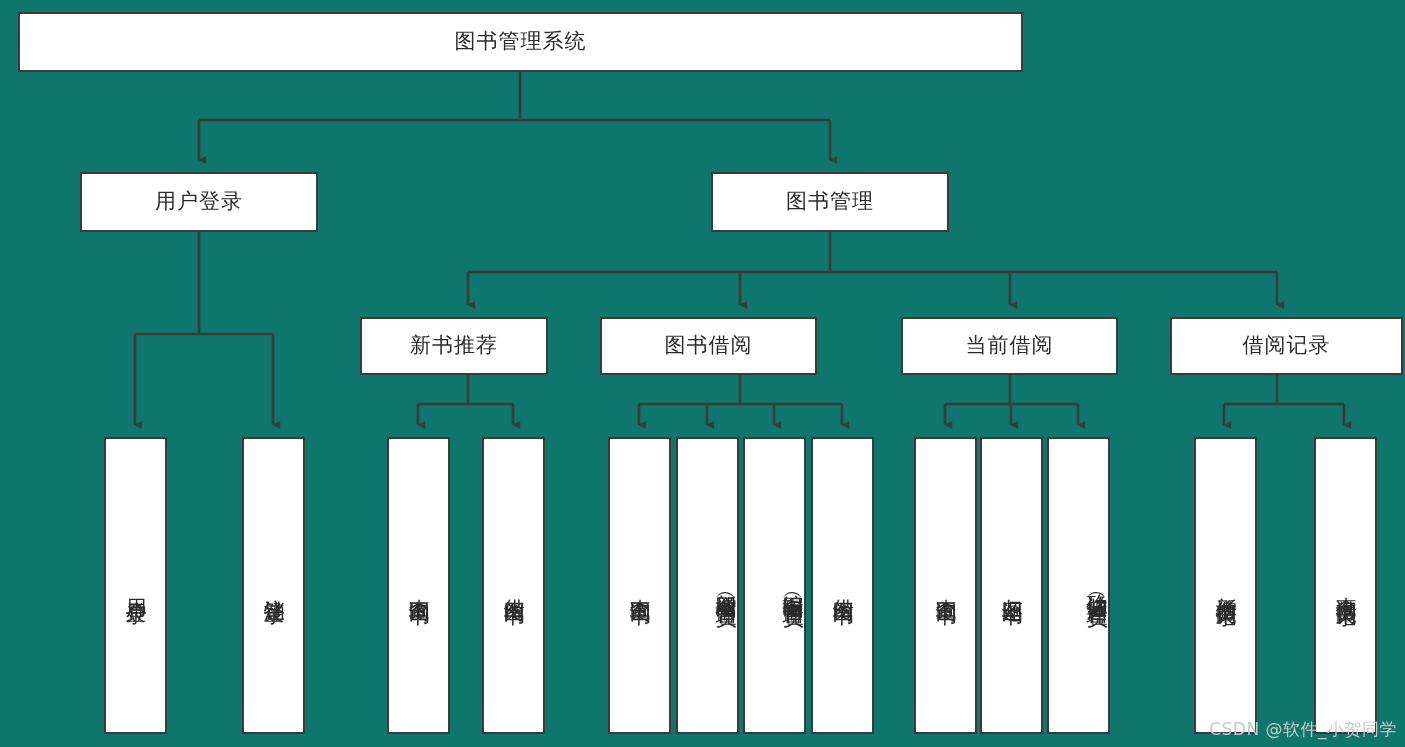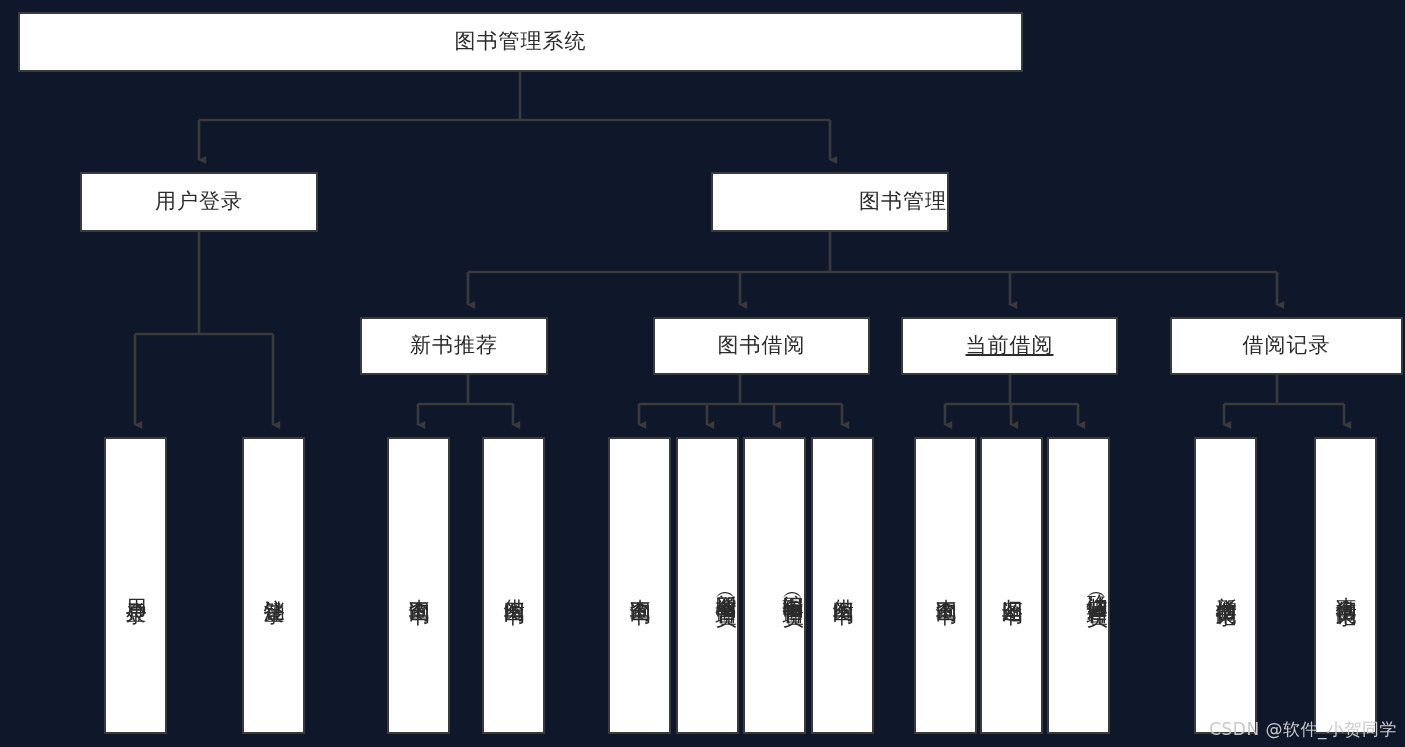--- a/index.html
+++ b/index.html
@@ -7,21 +7,21 @@
     padding: 0;
     background: #ffffff;
   }
   body {
     font-family: "DejaVu Sans", "Liberation Sans", sans-serif;
   }
   #diagram-root {
     position: relative;
     width: 1405px;
     height: 747px;
-    background: #0f172a;
+    background: #0f766e;
     overflow: hidden;
   }
   #edge-layer {
     position: absolute;
     left: 0;
     top: 0;
     width: 1405px;
     height: 747px;
     pointer-events: none;
   }
@@ -133,33 +133,33 @@
   </svg>
 
   <div class="node horizontal" style="left:18px; top:12px; width:1005px; height:60px;">
     <span class="node-label">图书管理系统</span>
   </div>
 
   <div class="node horizontal" style="left:80px; top:172px; width:238px; height:60px;">
     <span class="node-label">用户登录</span>
   </div>
 
-  <div class="node horizontal" style="left:711px; top:172px; width:238px; height:60px;justify-content:flex-end;">
+  <div class="node horizontal" style="left:711px; top:172px; width:238px; height:60px;">
     <span class="node-label">图书管理</span>
   </div>
 
   <div class="node horizontal" style="left:360px; top:317px; width:188px; height:58px;">
     <span class="node-label">新书推荐</span>
   </div>
 
-  <div class="node horizontal" style="left:653px; top:317px; width:217px; height:58px;">
+  <div class="node horizontal" style="left:600px; top:317px; width:217px; height:58px;">
     <span class="node-label">图书借阅</span>
   </div>
 
-  <div class="node horizontal" style="left:901px; top:317px; width:217px; height:58px;text-decoration:underline;">
+  <div class="node horizontal" style="left:901px; top:317px; width:217px; height:58px;">
     <span class="node-label">当前借阅</span>
   </div>
 
   <div class="node horizontal" style="left:1170px; top:317px; width:233px; height:58px;">
     <span class="node-label">借阅记录</span>
   </div>
 
   <div class="node vertical" style="left:104px; top:437px; width:63px; height:297px;">
     <span class="node-label">用户登录</span>
   </div>

